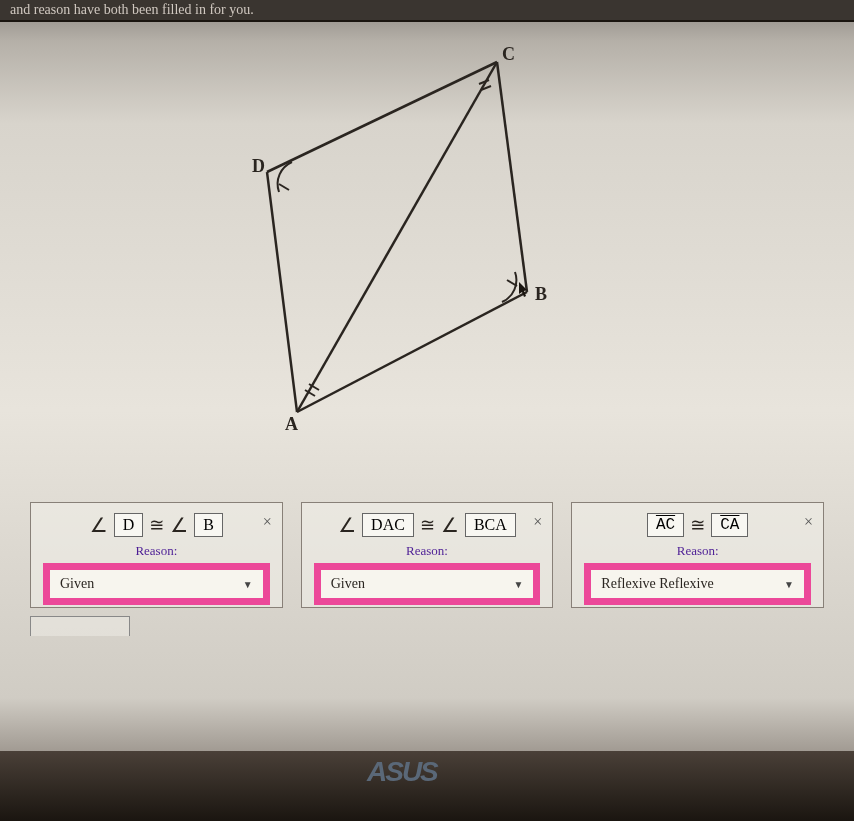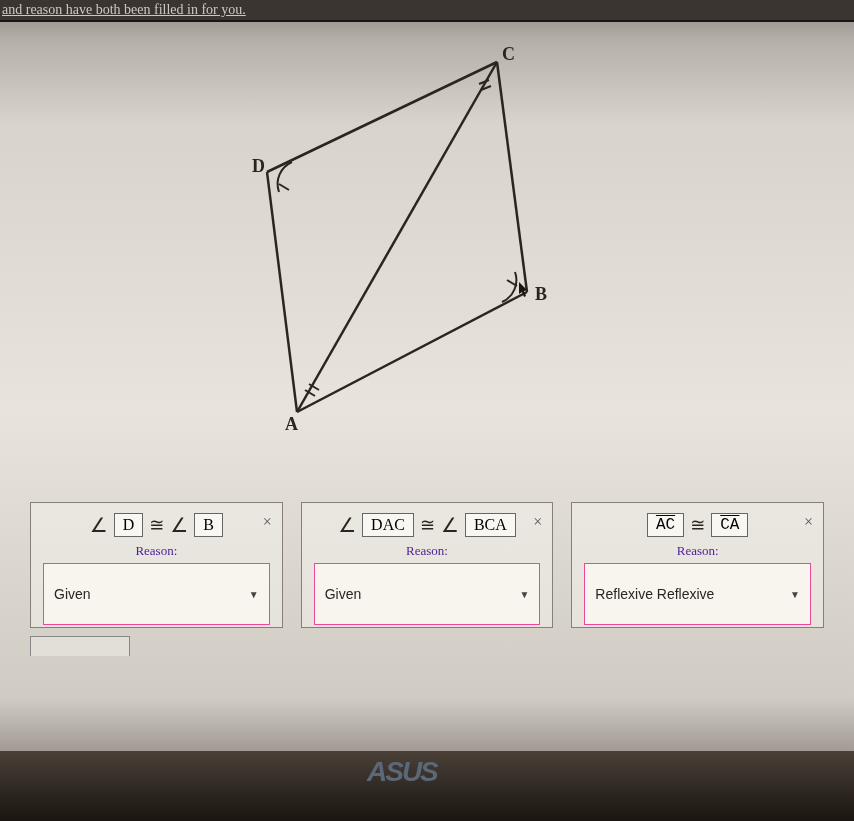--- a/index.html
+++ b/index.html
@@ -7,24 +7,23 @@
       font-family: Georgia, 'Times New Roman', serif;
       background: linear-gradient(180deg, #8a8580 0%, #b5b0a8 5%, #d8d4cc 15%, #e8e4dc 50%, #d0ccc4 85%, #888078 95%, #2a2520 100%);
       width: 854px;
       height: 821px;
       overflow: hidden;
       position: relative;
     }
     .header-strip {
       background: #3a3530;
       color: #d0c8c0;
-      padding: 2px 2px;
+      padding: 2px 10px;
       font-size: 14px;
       border-bottom: 2px solid #1a1510;
-      text-decoration: underline;
     }
     .content-area {
       padding: 0 20px;
     }
     .diagram-container {
       display: flex;
       justify-content: center;
       padding: 20px 0 40px 0;
     }
     .diagram-svg {
@@ -92,25 +91,25 @@
       cursor: pointer;
     }
     .reason-label {
       text-align: center;
       font-size: 13px;
       color: #4c1d95;
       margin-bottom: 4px;
     }
     .reason-dropdown {
       width: 100%;
-      border: 1px solid #ec4899;
+      border: 7px solid #ec4899;
       background: rgba(248, 246, 240, 0.9);
-      padding: 22px 10px;
+      padding: 6px 10px;
       font-size: 14px;
-      font-family: Liberation Sans, sans-serif;
+      font-family: Liberation Serif, serif;
       color: #2a2520;
       display: flex;
       justify-content: space-between;
       align-items: center;
       cursor: pointer;
     }
     .dropdown-caret {
       font-size: 10px;
       color: #444;
     }

